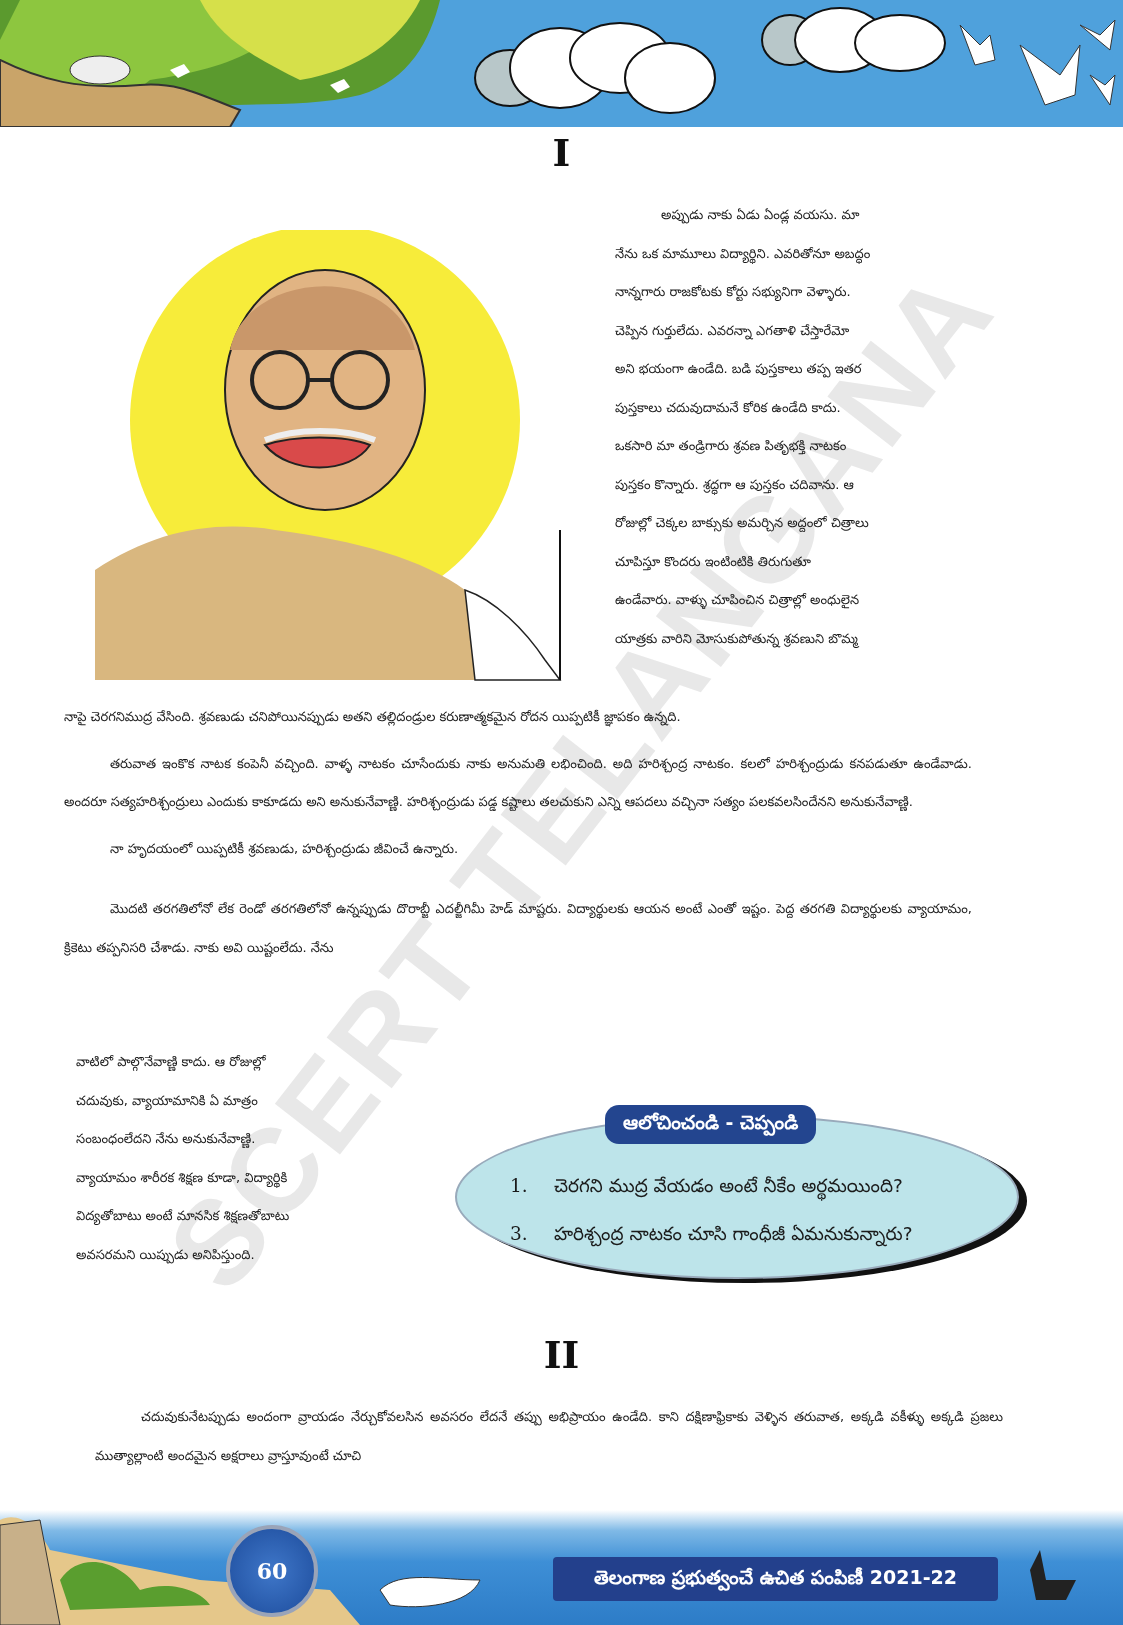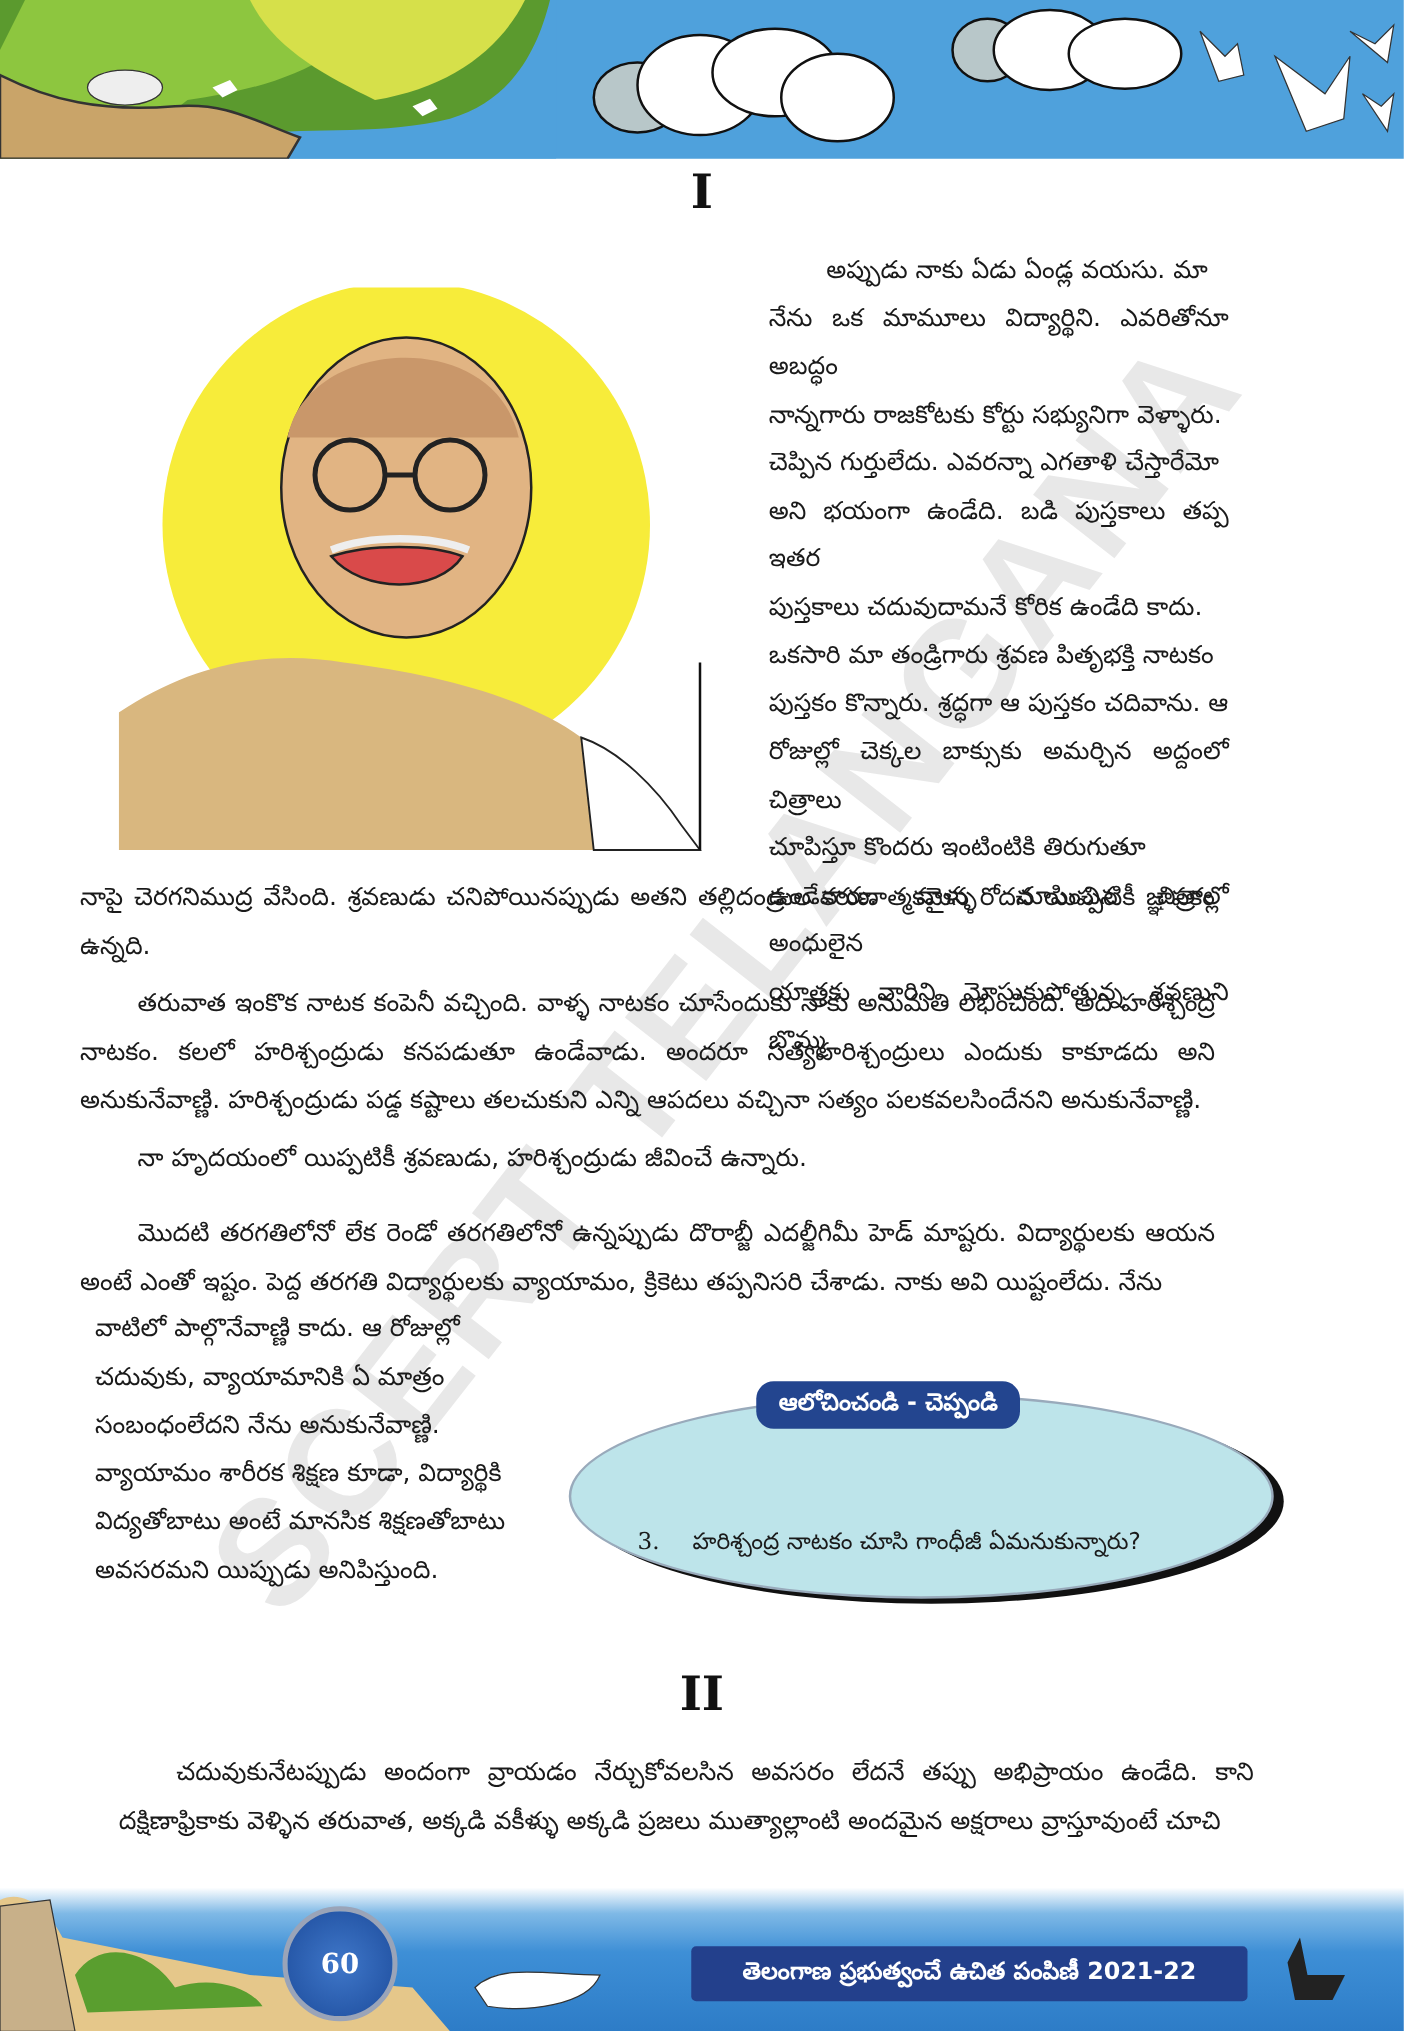--- a/index.html
+++ b/index.html
@@ -4,21 +4,21 @@
 <style>
   html,body{margin:0;padding:0;}
   body{width:1123px;height:1625px;position:relative;overflow:hidden;background:#ffffff;
        font-family:"DejaVu Sans","Liberation Sans",sans-serif;color:#1a1a1a;}
   .banner{position:absolute;left:0;top:0;width:1123px;height:127px;background:#4fa1dc;overflow:hidden;}
   .banner .tree{position:absolute;left:0;top:0;width:445px;height:127px;}
   .banner .cloud{position:absolute;}
   .heading{position:absolute;left:0;width:1123px;text-align:center;font-family:"DejaVu Serif","Liberation Serif",serif;
            font-size:38px;font-weight:bold;color:#111;}
   .portrait{position:absolute;left:95px;top:230px;width:490px;height:470px;}
-  .text{position:absolute;font-size:20px;line-height:38.5px;text-align:justify;}
+  .text{position:absolute;font-size:13px;line-height:38.5px;text-align:justify;}
   .text p{margin:0;}
   .indent{text-indent:46px;}
   .watermark{position:absolute;left:100px;top:520px;font-family:"Liberation Sans",sans-serif;font-size:120px;
              font-weight:bold;color:rgba(150,150,150,0.22);transform:rotate(-52deg);transform-origin:left top;
              white-space:nowrap;pointer-events:none;letter-spacing:4px;}
   .think-box{position:absolute;left:455px;top:1105px;width:570px;height:175px;}
   .think-ellipse{position:absolute;left:0;top:10px;width:560px;height:160px;border-radius:50%;
                  background:#bde4ea;border:2px solid #9ab;box-shadow:8px 4px 0 #111;}
   .think-title{position:absolute;left:150px;top:0;background:#23458f;color:#fff;font-size:19px;font-weight:bold;
                padding:6px 18px;border-radius:14px;white-space:nowrap;}
@@ -110,20 +110,23 @@
   <p>చదువుకు, వ్యాయామానికి ఏ మాత్రం</p>
   <p>సంబంధంలేదని నేను అనుకునేవాణ్ణి.</p>
   <p>వ్యాయామం శారీరక శిక్షణ కూడా, విద్యార్థికి</p>
   <p>విద్యతోబాటు అంటే మానసిక శిక్షణతోబాటు</p>
   <p>అవసరమని యిప్పుడు అనిపిస్తుంది.</p>
 </div>
 
 <div class="think-box">
   <div class="think-ellipse"></div>
   <div class="think-title">ఆలోచించండి - చెప్పండి</div>
+  <div class="q" style="left:55px;top:70px">
+    <span class="num">1.</span><span>చెరగని ముద్ర వేయడం అంటే నీకేం అర్థమయింది?</span>
+  </div>
   <div class="q" style="left:55px;top:118px">
     <span class="num">3.</span><span>హరిశ్చంద్ర నాటకం చూసి గాంధీజీ ఏమనుకున్నారు?</span>
   </div>
 </div>
 
 <div class="heading" style="top:1332px">II</div>
 <div class="text" style="left:76px;top:1398px;width:908px;margin-left:19px;">
   <p class="indent">చదువుకునేటప్పుడు అందంగా వ్రాయడం నేర్చుకోవలసిన అవసరం లేదనే తప్పు అభిప్రాయం ఉండేది. కాని దక్షిణాఫ్రికాకు వెళ్ళిన తరువాత, అక్కడి వకీళ్ళు అక్కడి ప్రజలు ముత్యాల్లాంటి అందమైన అక్షరాలు వ్రాస్తూవుంటే చూచి</p>
 </div>
 

